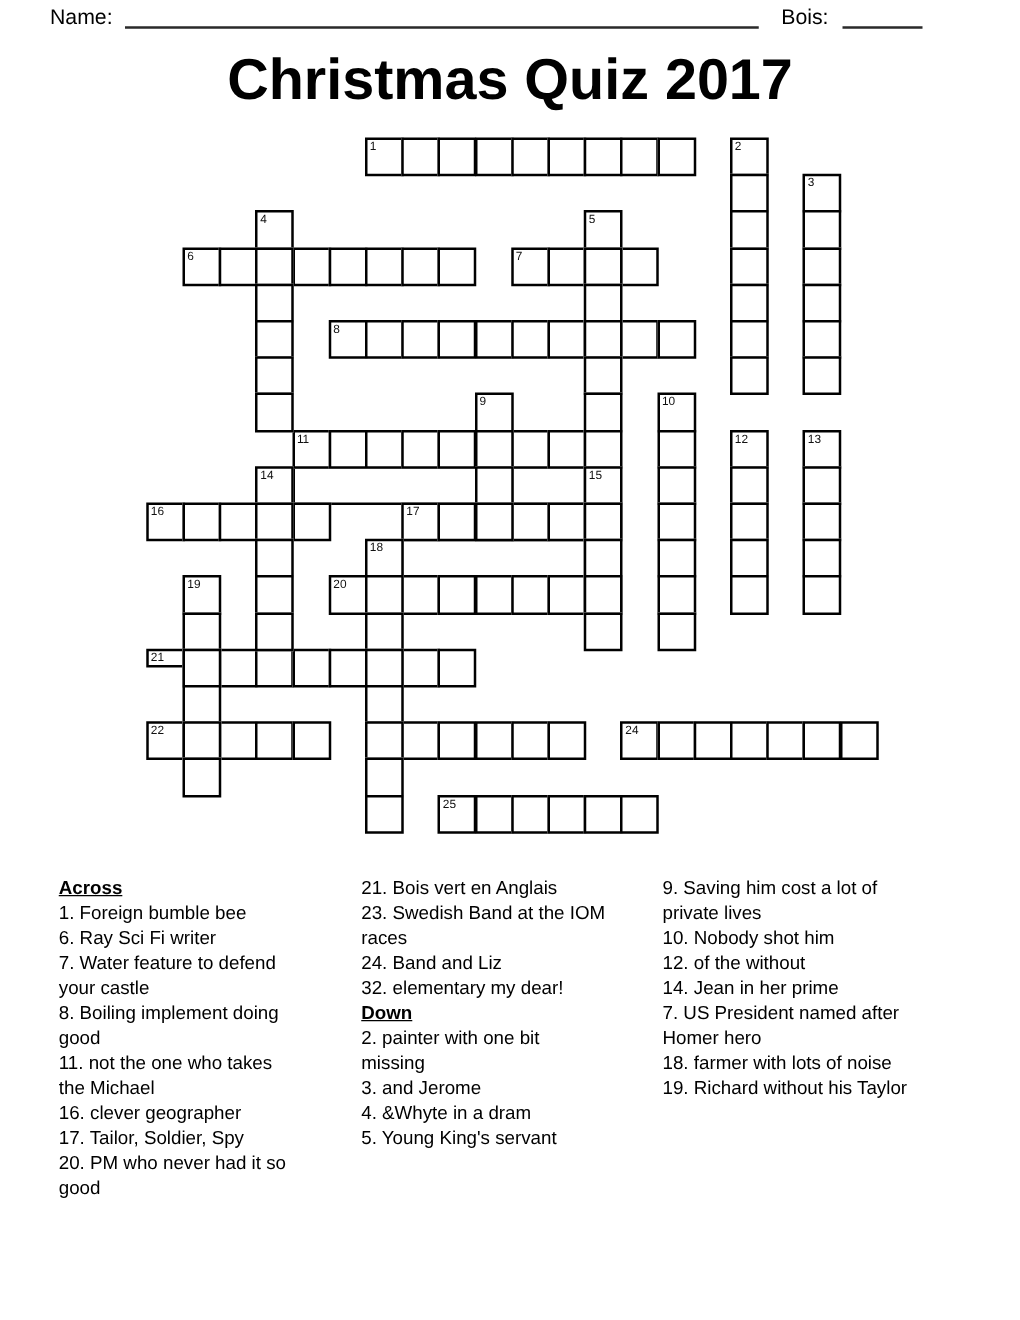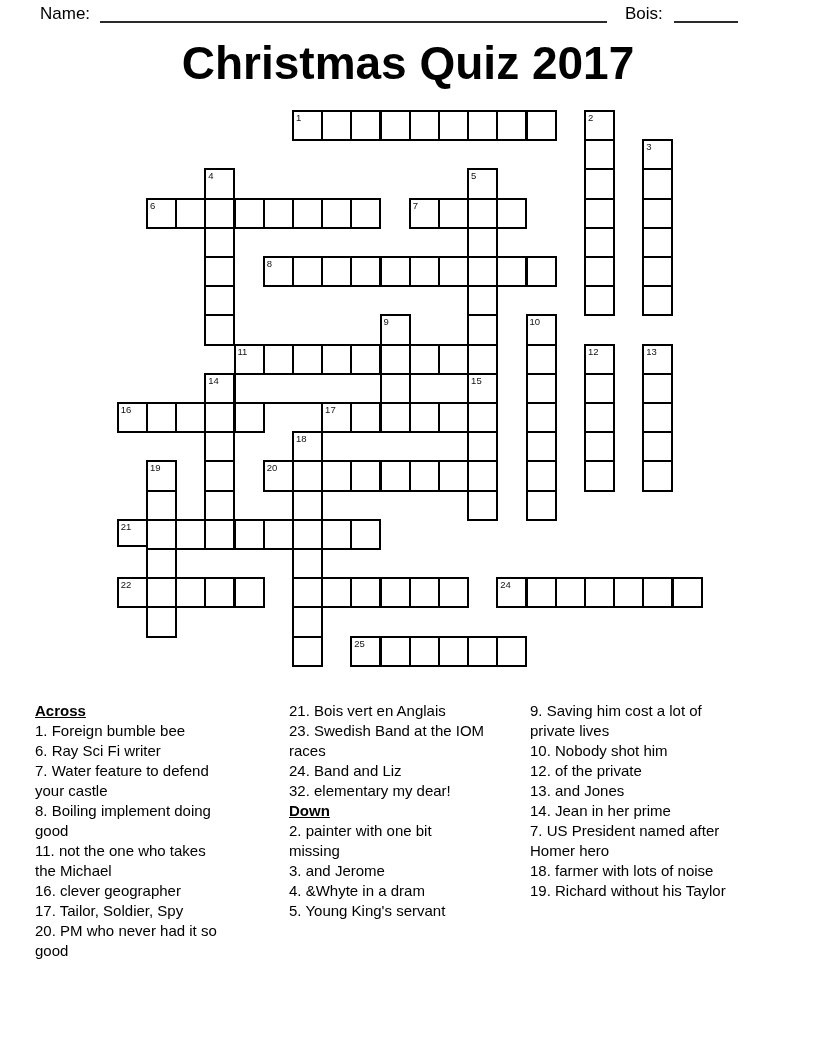--- a/index.html
+++ b/index.html
@@ -148,21 +148,21 @@
       <div class="cell" style="left: 262.7px; top: 460.4px; width: 31.2px; height: 31.2px;">
         <span class="cellnum">20</span>
       </div>
       <div class="cell" style="left: 291.9px; top: 460.4px; width: 31.2px; height: 31.2px;"></div>
       <div class="cell" style="left: 321.1px; top: 460.4px; width: 31.2px; height: 31.2px;"></div>
       <div class="cell" style="left: 350.3px; top: 460.4px; width: 31.2px; height: 31.2px;"></div>
       <div class="cell" style="left: 379.5px; top: 460.4px; width: 31.2px; height: 31.2px;"></div>
       <div class="cell" style="left: 408.7px; top: 460.4px; width: 31.2px; height: 31.2px;"></div>
       <div class="cell" style="left: 437.9px; top: 460.4px; width: 31.2px; height: 31.2px;"></div>
       <div class="cell" style="left: 467.1px; top: 460.4px; width: 31.2px; height: 31.2px;"></div>
-      <div class="cell" style="left: 116.7px; top: 518.8px; width: 31.2px; height: 28px;">
+      <div class="cell" style="left: 116.7px; top: 518.8px; width: 31.2px; height: 15px;">
         <span class="cellnum">21</span>
       </div>
       <div class="cell" style="left: 145.9px; top: 518.8px; width: 31.2px; height: 31.2px;"></div>
       <div class="cell" style="left: 175.1px; top: 518.8px; width: 31.2px; height: 31.2px;"></div>
       <div class="cell" style="left: 204.3px; top: 518.8px; width: 31.2px; height: 31.2px;"></div>
       <div class="cell" style="left: 233.5px; top: 518.8px; width: 31.2px; height: 31.2px;"></div>
       <div class="cell" style="left: 262.7px; top: 518.8px; width: 31.2px; height: 31.2px;"></div>
       <div class="cell" style="left: 291.9px; top: 518.8px; width: 31.2px; height: 31.2px;"></div>
       <div class="cell" style="left: 321.1px; top: 518.8px; width: 31.2px; height: 31.2px;"></div>
       <div class="cell" style="left: 350.3px; top: 518.8px; width: 31.2px; height: 31.2px;"></div>
@@ -288,21 +288,21 @@
       <div class="cell" style="left: 145.9px; top: 460.4px; width: 31.2px; height: 31.2px;">
         <span class="cellnum">19</span>
       </div>
       <div class="cell" style="left: 145.9px; top: 489.6px; width: 31.2px; height: 31.2px;"></div>
       <div class="cell" style="left: 145.9px; top: 518.8px; width: 31.2px; height: 31.2px;"></div>
       <div class="cell" style="left: 145.9px; top: 548px; width: 31.2px; height: 31.2px;"></div>
       <div class="cell" style="left: 145.9px; top: 577.2px; width: 31.2px; height: 31.2px;"></div>
       <div class="cell" style="left: 145.9px; top: 606.4px; width: 31.2px; height: 31.2px;"></div>
     </div>
 
-  <div class="clue-col" id="col1" style="left:35px;width:238px;">
+  <div class="clue-col" id="col1" style="left:47px;width:238px;">
       <div class="clue-header">Across</div>
       <div class="clue"><b>1.</b><span> Foreign bumble bee</span></div>
       <div class="clue"><b>6.</b><span> Ray Sci Fi writer</span></div>
       <div class="clue"><b>7.</b><span> Water feature to defend
 your castle</span></div>
       <div class="clue"><b>8.</b><span> Boiling implement doing
 good</span></div>
       <div class="clue"><b>11.</b><span> not the one who takes
 the Michael</span></div>
       <div class="clue"><b>16.</b><span> clever geographer</span></div>
@@ -320,22 +320,21 @@
       <div class="clue"><b>2.</b><span> painter with one bit
 missing</span></div>
       <div class="clue"><b>3.</b><span> and Jerome</span></div>
       <div class="clue"><b>4.</b><span> &amp;Whyte in a dram</span></div>
       <div class="clue"><b>5.</b><span> Young King's servant</span></div>
     </div>
   <div class="clue-col" id="col3" style="left:530px;width:258px;">
       <div class="clue"><b>9.</b><span> Saving him cost a lot of
 private lives</span></div>
       <div class="clue"><b>10.</b><span> Nobody shot him</span></div>
-      <div class="clue"><b>12.</b><span> of the private</span></div>
-      <div class="clue"><b>13.</b><span> and Jones</span></div>
+      <div class="clue"><b>12.</b><span> of the without</span></div>
       <div class="clue"><b>14.</b><span> Jean in her prime</span></div>
       <div class="clue"><b>7.</b><span> US President named after
 Homer hero</span></div>
       <div class="clue"><b>18.</b><span> farmer with lots of noise</span></div>
       <div class="clue"><b>19.</b><span> Richard without his Taylor</span></div>
     </div>
 
 </div>
 
 </body></html>

